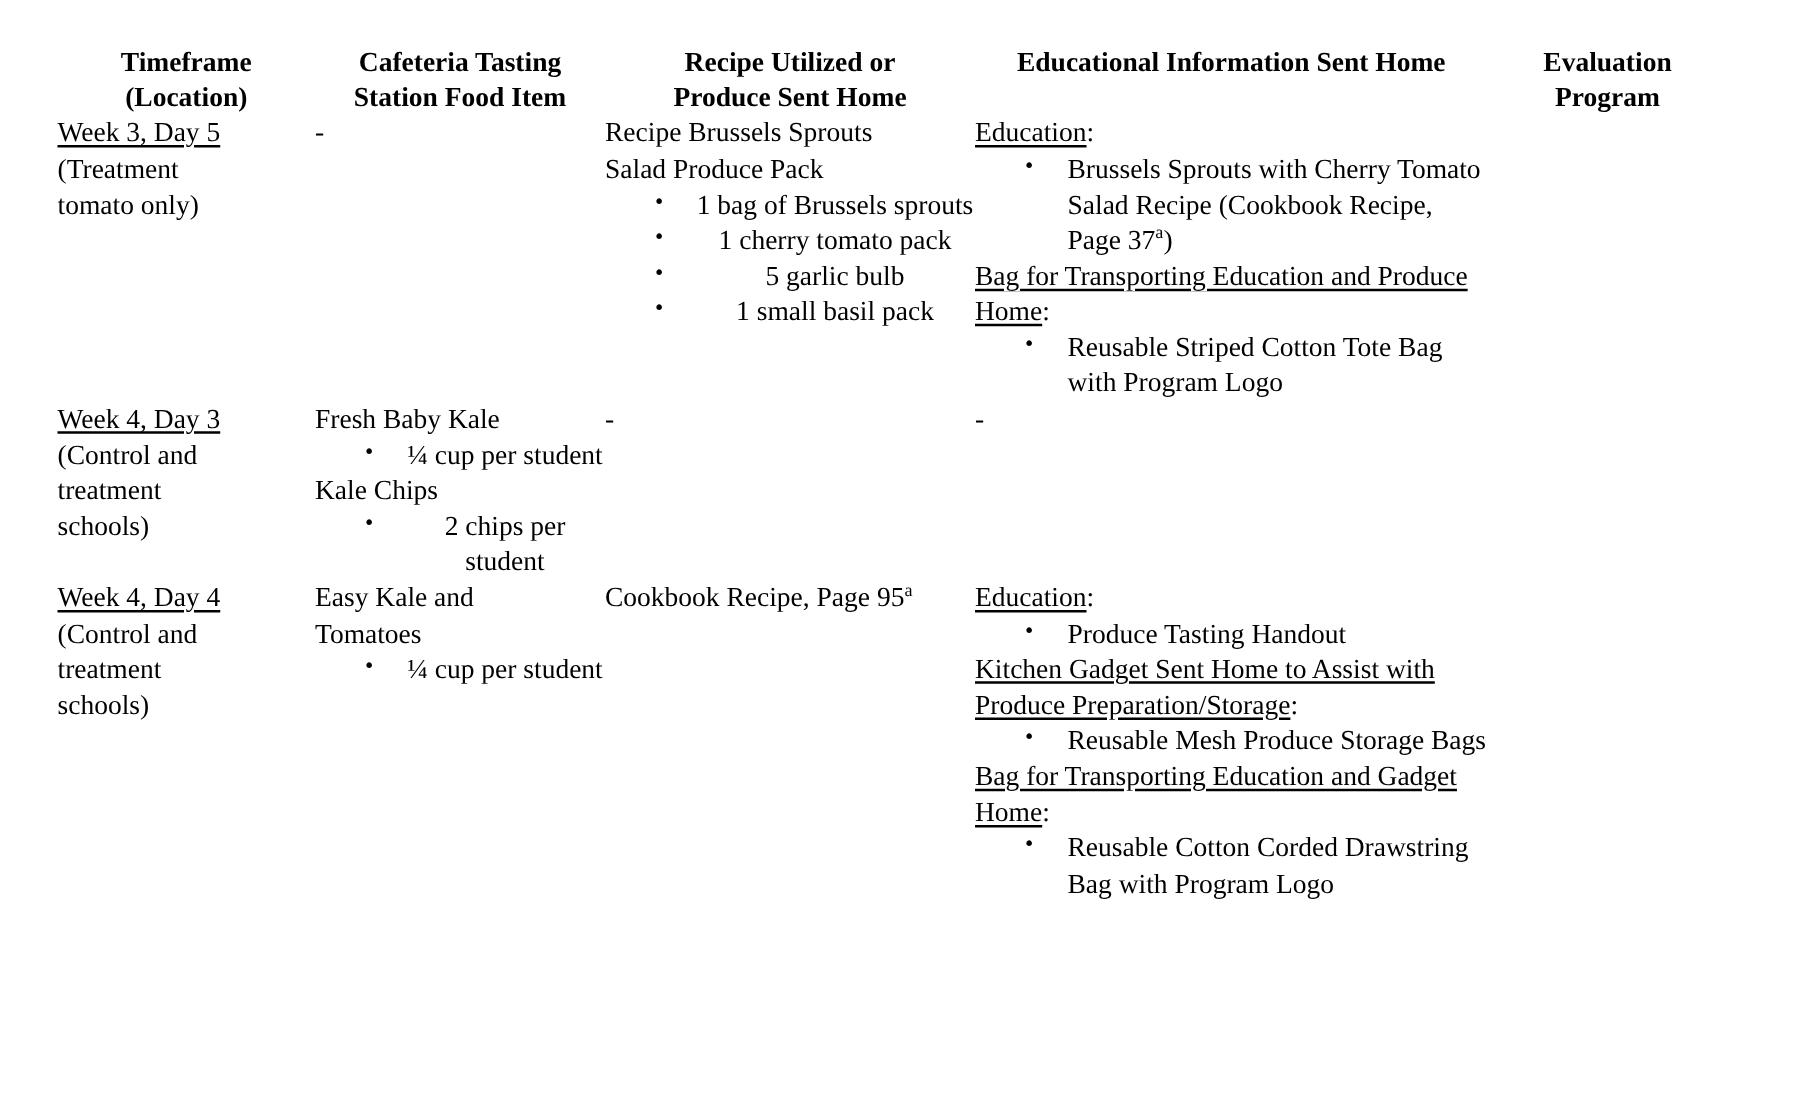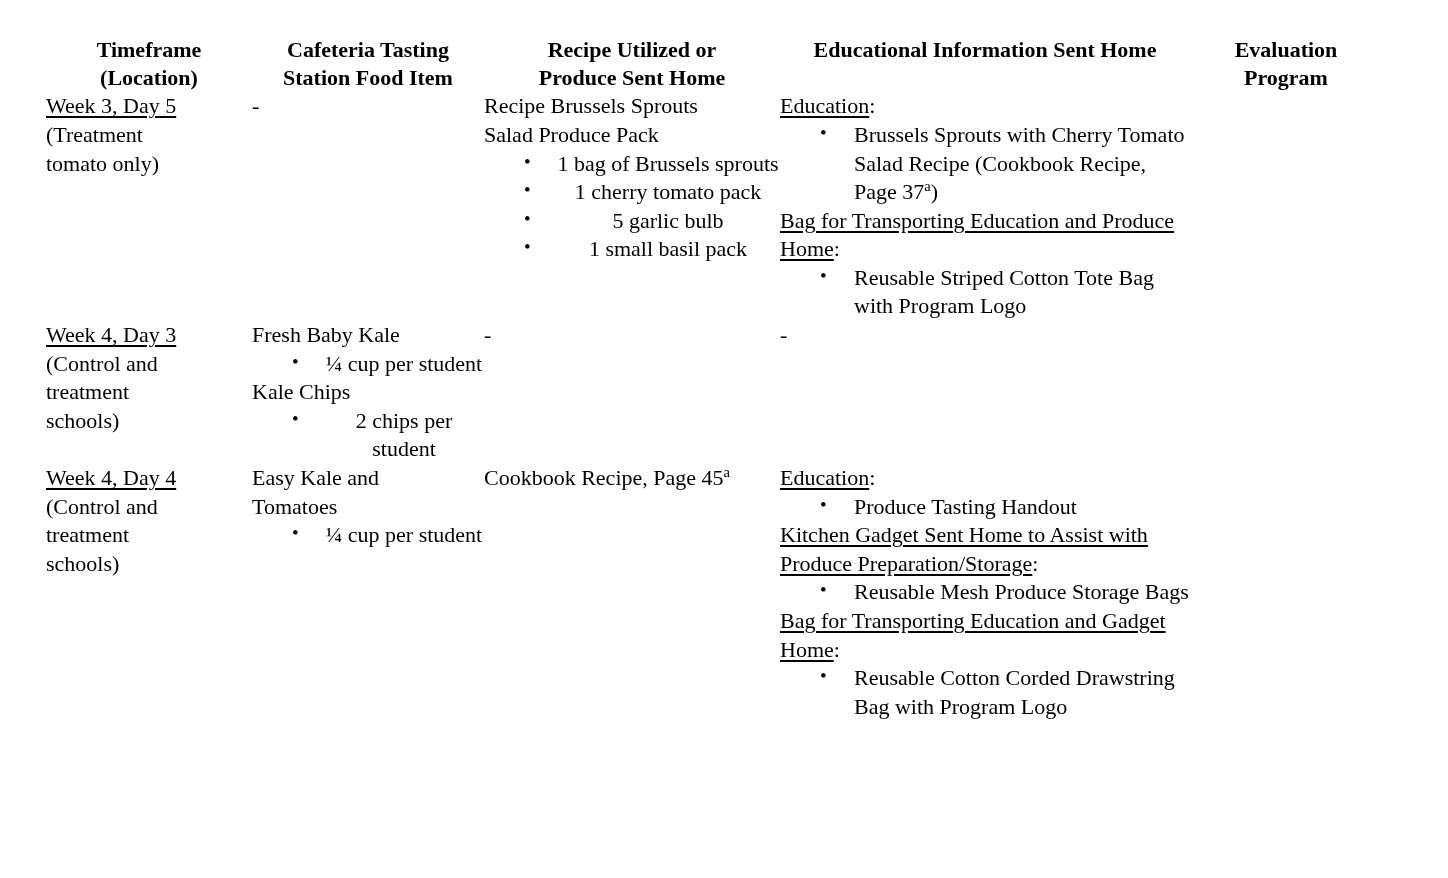--- a/index.html
+++ b/index.html
@@ -212,21 +212,21 @@
           <span class="cell-line">schools)</span>
         </td>
         <td class="bcell">
           <span class="cell-line">Easy Kale and</span>
           <span class="cell-line">Tomatoes</span>
           <ul class="blist indent-sm">
             <li>¼ cup per student</li>
           </ul>
         </td>
         <td class="bcell">
-          <span class="cell-line"><span>Cookbook Recipe, Page 45</span><sup class="fn">a</sup></span>
+          <span class="cell-line"><span>Cookbook Recipe, Page 95</span><sup class="fn">a</sup></span>
         </td>
         <td class="bcell">
           <span class="subhead"><span class="uline">Education</span><span>:</span></span>
           <ul class="blist">
             <li>Produce Tasting Handout</li>
           </ul>
           <span class="subhead"><span class="uline">Kitchen Gadget Sent Home to Assist with Produce Preparation/Storage</span><span>:</span></span>
           <ul class="blist">
             <li>Reusable Mesh Produce Storage Bags</li>
           </ul>

